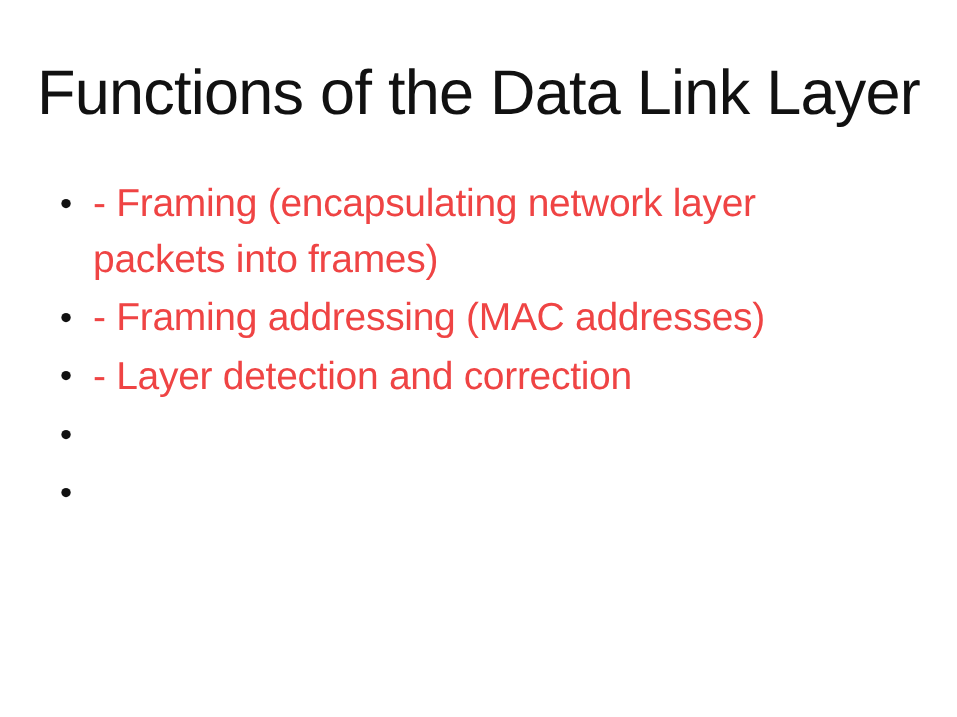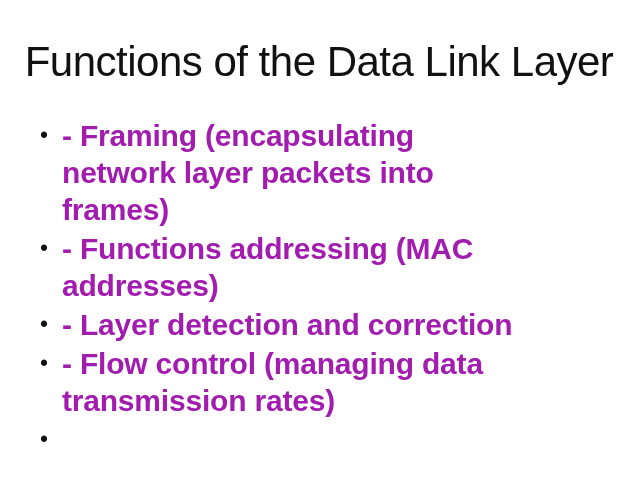--- a/index.html
+++ b/index.html
@@ -44,47 +44,45 @@
   .marker {
     flex: 0 0 22px;
     width: 22px;
     font-size: 23px;
     line-height: 37px;
     color: #111111;
   }
   .text {
     flex: 0 1 auto;
     max-width: 460px;
-    font-size: 30px;
+    font-size: 26px;
     line-height: 37px;
     letter-spacing: -0.2px;
-    color: #a21caf;
-    font-weight: bold;
+    color: #ef4444;
   }
 </style>
 </head>
 <body>
 
 <div class="slide">
   <h1 class="title">Functions of the Data Link Layer</h1>
 
   <ul class="bullets">
     <li class="bullet">
       <span class="marker">•</span>
       <span class="text">- Framing (encapsulating network layer packets into frames)</span>
     </li>
     <li class="bullet">
       <span class="marker">•</span>
-      <span class="text">- Functions addressing (MAC addresses)</span>
+      <span class="text">- Framing addressing (MAC addresses)</span>
     </li>
     <li class="bullet">
       <span class="marker">•</span>
       <span class="text">- Layer detection and correction</span>
     </li>
     <li class="bullet">
       <span class="marker">•</span>
-      <span class="text">- Flow control (managing data transmission rates)</span>
     </li>
     <li class="bullet">
       <span class="marker">•</span>
     </li>
   </ul>
 </div>
 
 </body></html>

